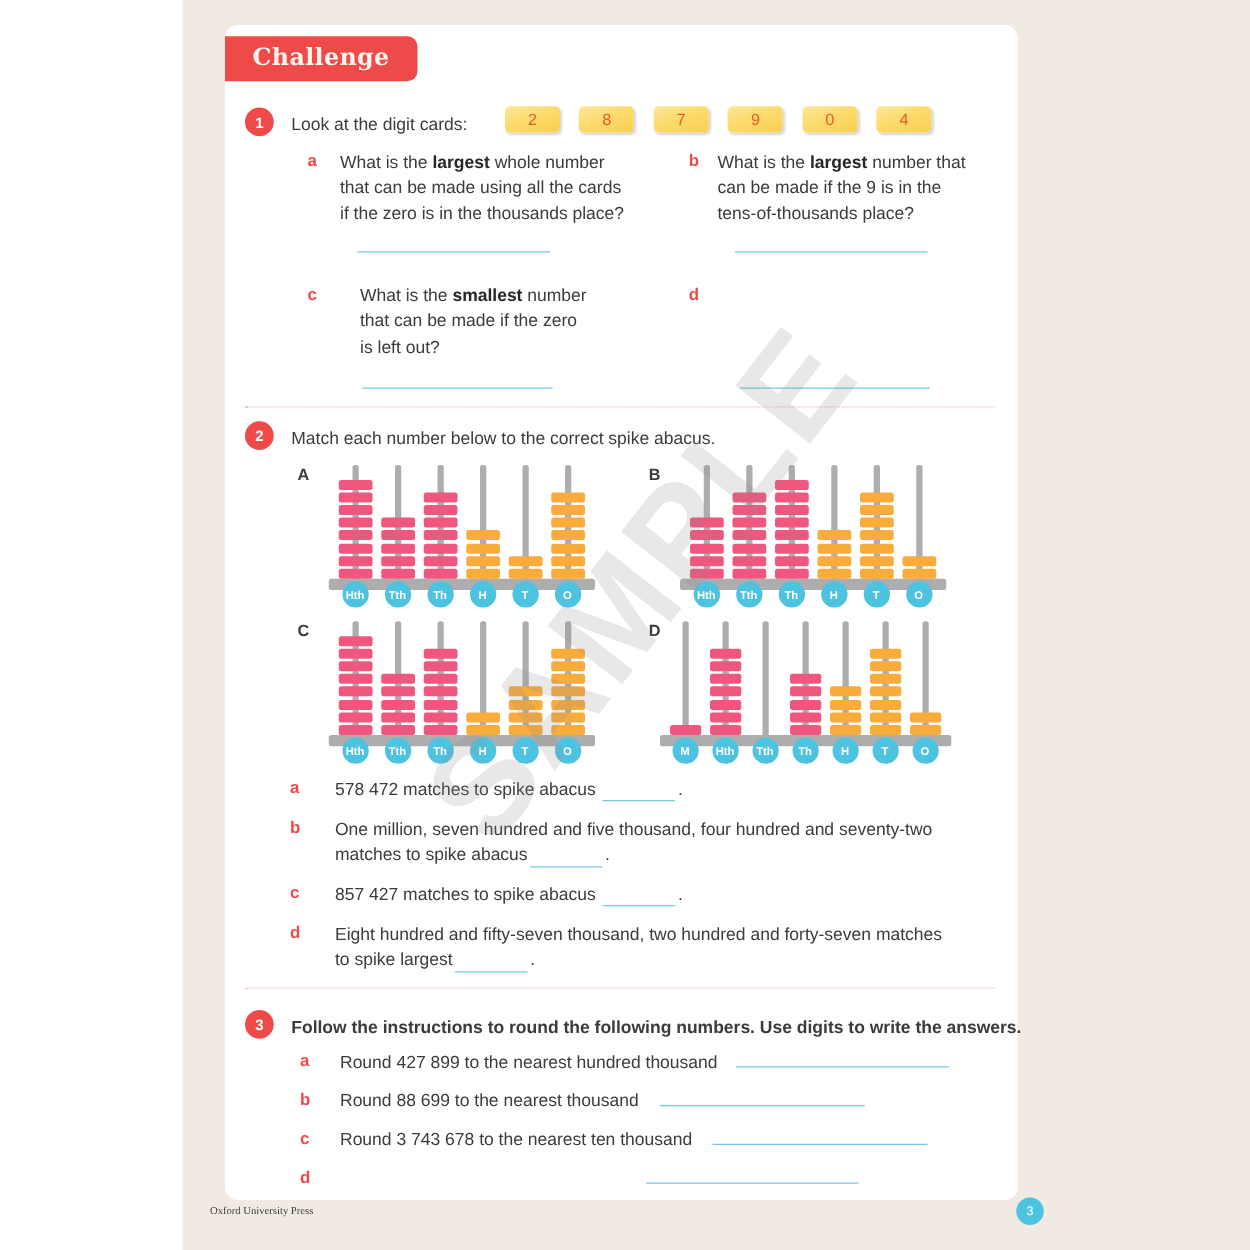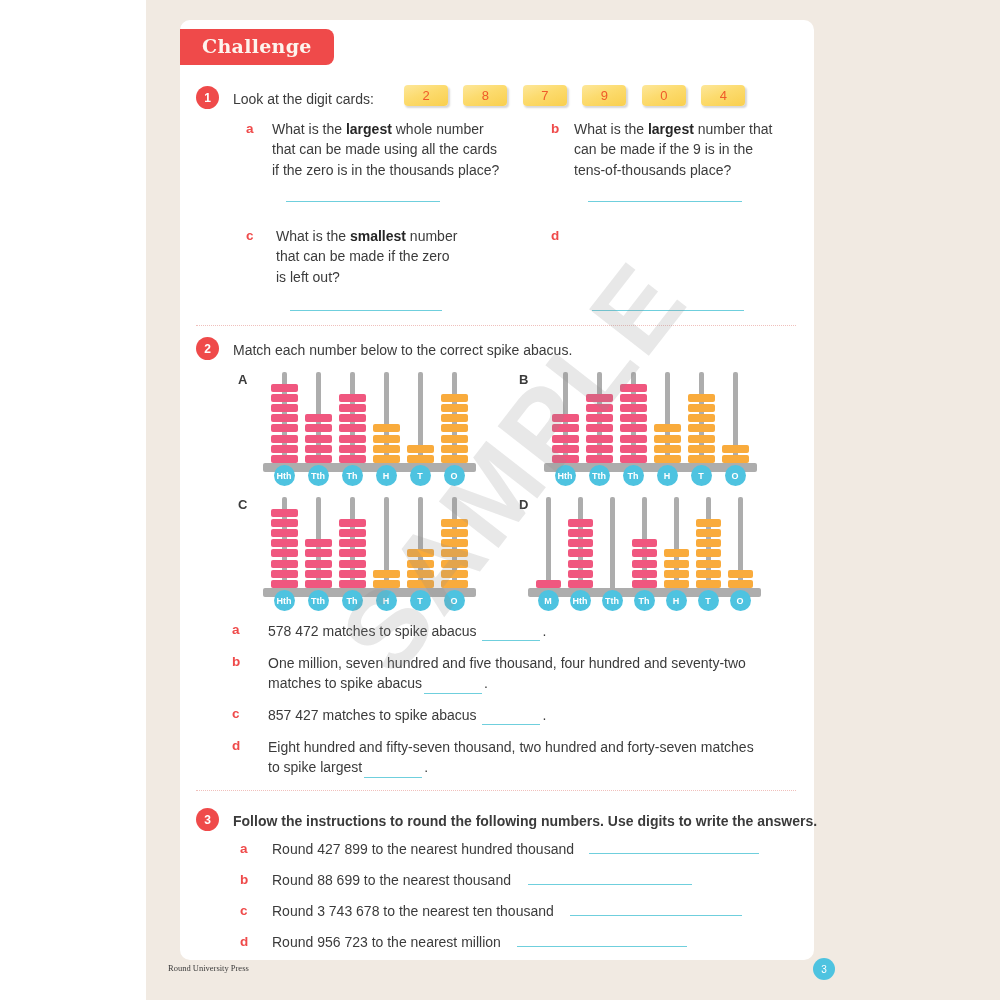--- a/index.html
+++ b/index.html
@@ -209,21 +209,21 @@
 
   <div class="sub" style="position:absolute; left:551px; top:121px;">b</div>
   <div class="qtext" style="position:absolute; left:574px; top:119px; width:240px;">
     <div><span>What is the </span><b>largest</b><span> number that</span></div>
     <div>can be made if the 9 is in the</div>
     <div>tens-of-thousands place?</div>
   </div>
   <div class="ansline-block" style="left:588px; top:201px; width:154px;"></div>
 
   <div class="sub" style="position:absolute; left:246px; top:228px;">c</div>
-  <div class="qtext" style="position:absolute; left:276px; top:226px; width:240px;">
+  <div class="qtext" style="position:absolute; left:288px; top:226px; width:240px;">
     <div><span>What is the </span><b>smallest</b><span> number</span></div>
     <div>that can be made if the zero</div>
     <div>is left out?</div>
   </div>
   <div class="ansline-block" style="left:290px; top:310px; width:152px;"></div>
 
   <div class="sub" style="position:absolute; left:551px; top:228px;">d</div>
   <div class="ansline-block" style="left:592px; top:310px; width:152px;"></div>
 
   <div class="dotsep" style="left:196px; top:325px; width:600px;"></div>
@@ -461,18 +461,17 @@
 
   <div class="sub" style="position:absolute; left:240px; top:872px;">b</div>
   <div class="qtext" style="position:absolute; left:272px; top:870px;">Round 88 699 to the nearest thousand</div>
   <div class="ansline-block" style="left:528px; top:884px; width:164px;"></div>
 
   <div class="sub" style="position:absolute; left:240px; top:903px;">c</div>
   <div class="qtext" style="position:absolute; left:272px; top:901px;">Round 3 743 678 to the nearest ten thousand</div>
   <div class="ansline-block" style="left:570px; top:915px; width:172px;"></div>
 
   <div class="sub" style="position:absolute; left:240px; top:934px;">d</div>
-  <div class="qtext" style="position:absolute; left:272px; top:932px;">Round 956 723 to the nearest million</div>
   <div class="ansline-block" style="left:517px; top:946px; width:170px;"></div>
 
-  <div id="footer-text">Round University Press</div>
+  <div id="footer-text">Oxford University Press</div>
   <div id="page-badge">3</div>
 </div>
 
 </body></html>

